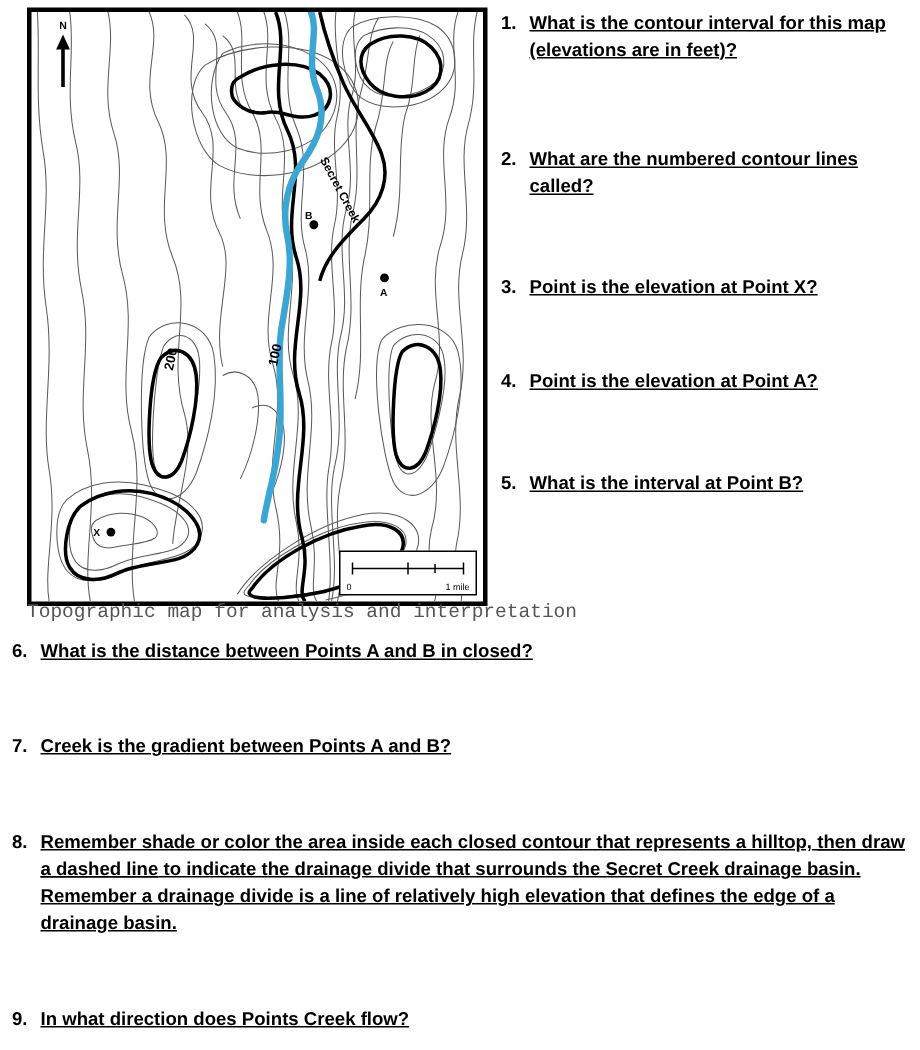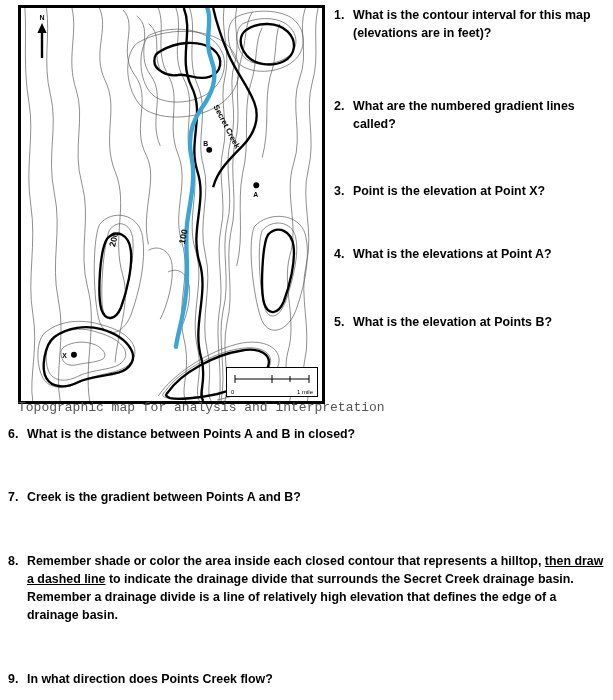--- a/index.html
+++ b/index.html
@@ -94,20 +94,21 @@
     line-height: 18px;
     font-family: "Liberation Sans", sans-serif;
   }
   .q-num {
     width: 19px;
     flex: 0 0 19px;
     text-align: left;
   }
   .q-text {
     flex: 1 1 auto;
+    text-decoration: underline;
   }
   .q-right { left: 334px; width: 272px; }
   .q-left  { left: 8px; }
 
   #q1 { top: 6px; }
   #q2 { top: 97px; }
   #q3 { top: 182px; }
   #q4 { top: 245px; }
   #q5 { top: 313px; }
   #q6 { top: 425px; width: 560px; }
@@ -227,36 +228,36 @@
 
 <div id="map-caption">Topographic map for analysis and interpretation</div>
 
 <div class="question q-right" id="q1">
   <span class="q-num">1.</span>
   <span class="q-text">What is the contour interval for this map (elevations are in  feet)?</span>
 </div>
 
 <div class="question q-right" id="q2">
   <span class="q-num">2.</span>
-  <span class="q-text">What are the numbered gradient lines called?</span>
+  <span class="q-text">What are the numbered contour lines called?</span>
 </div>
 
 <div class="question q-right" id="q3">
   <span class="q-num">3.</span>
   <span class="q-text">Point is the elevation at Point X?</span>
 </div>
 
 <div class="question q-right" id="q4">
   <span class="q-num">4.</span>
-  <span class="q-text">What is the elevations at Point A?</span>
+  <span class="q-text">Point is the elevation at Point A?</span>
 </div>
 
 <div class="question q-right" id="q5">
   <span class="q-num">5.</span>
-  <span class="q-text">What is the elevation at Points B?</span>
+  <span class="q-text">What is the interval at Point B?</span>
 </div>
 
 <div class="question q-left" id="q6">
   <span class="q-num">6.</span>
   <span class="q-text">What is the distance between Points A and B in closed?</span>
 </div>
 
 <div class="question q-left" id="q7">
   <span class="q-num">7.</span>
   <span class="q-text">Creek is the gradient between Points A and B?</span>

